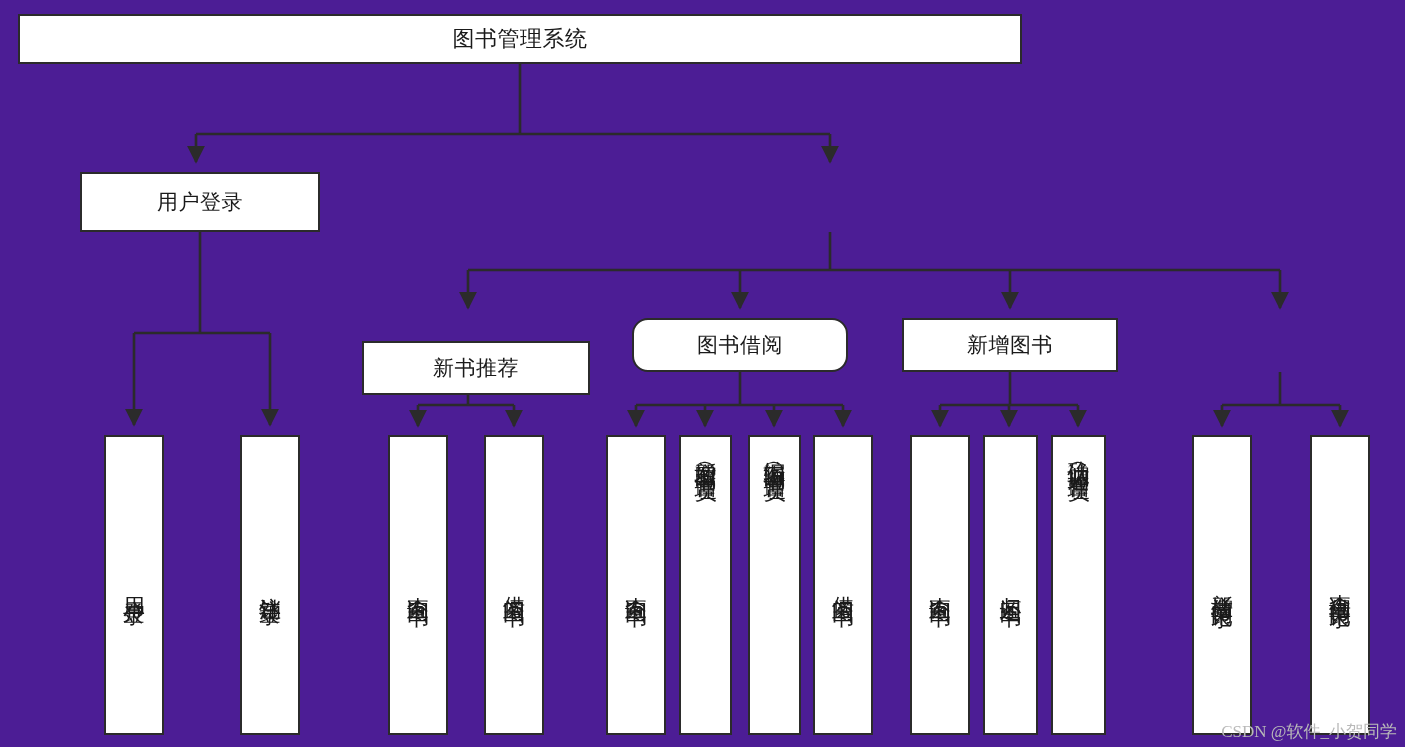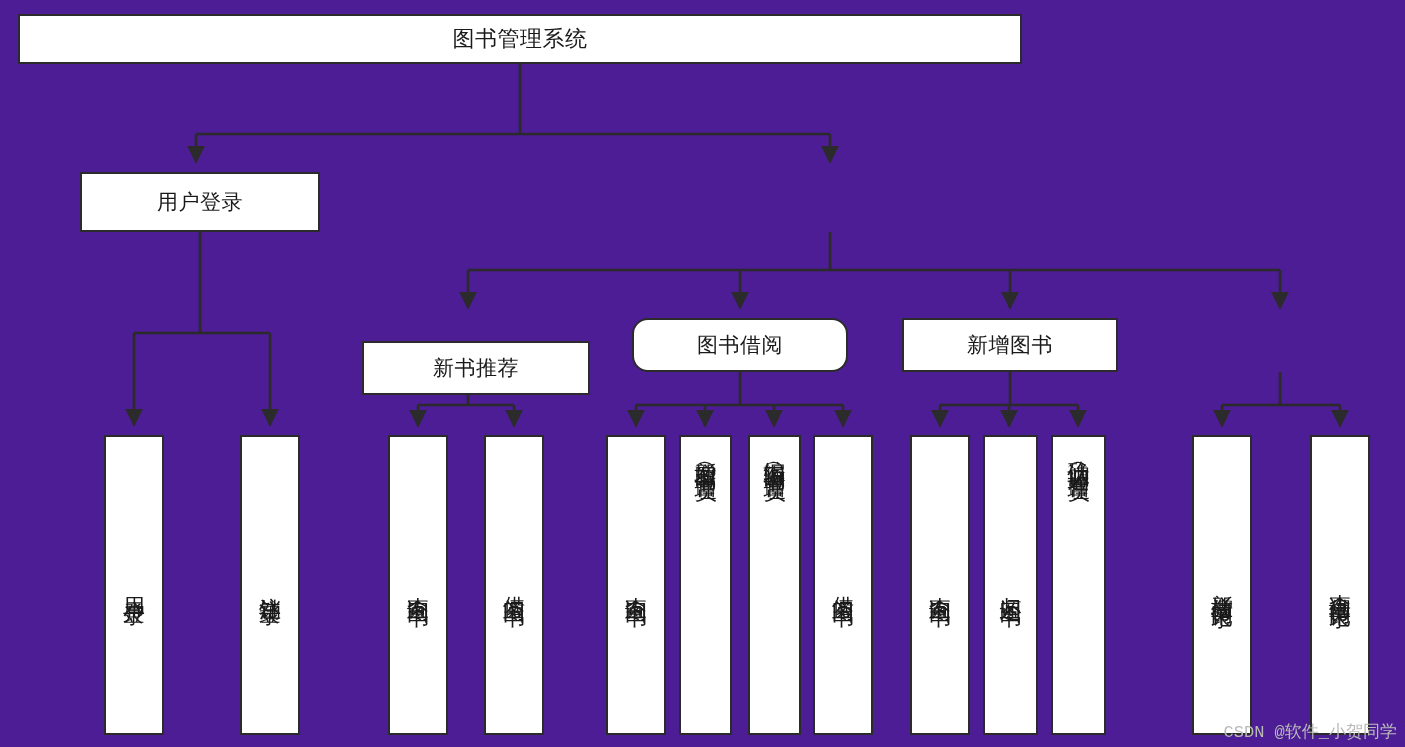--- a/index.html
+++ b/index.html
@@ -73,21 +73,21 @@
     padding-top: 0;
   }
   .watermark {
     position: absolute;
     right: 8px;
     bottom: 4px;
     font-size: 17px;
     color: #b9b9b9;
     white-space: nowrap;
     z-index: 3;
-    font-family: Liberation Mono, monospace;
+    font-family: Liberation Serif, serif;
   }
 </style>
 </head>
 <body>
 
 <div id="canvas">
 
   <svg id="edges" viewBox="0 0 1405 747" width="1405" height="747">
     <defs>
       <marker id="arrow" viewBox="0 0 10 10" refX="9" refY="5" markerWidth="7" markerHeight="7" orient="auto-start-reverse">

